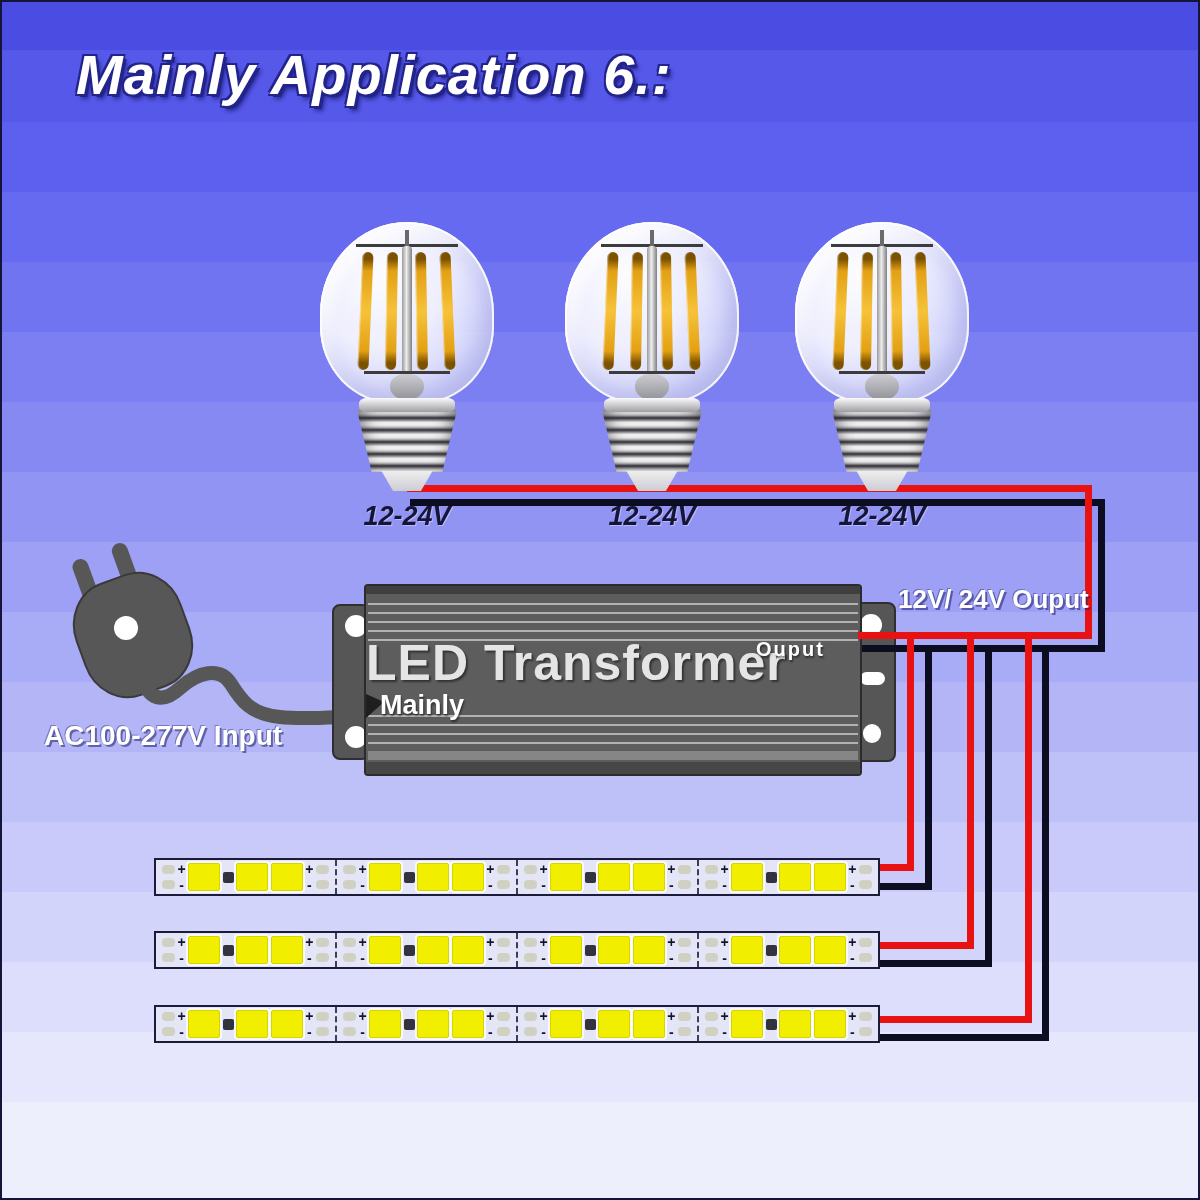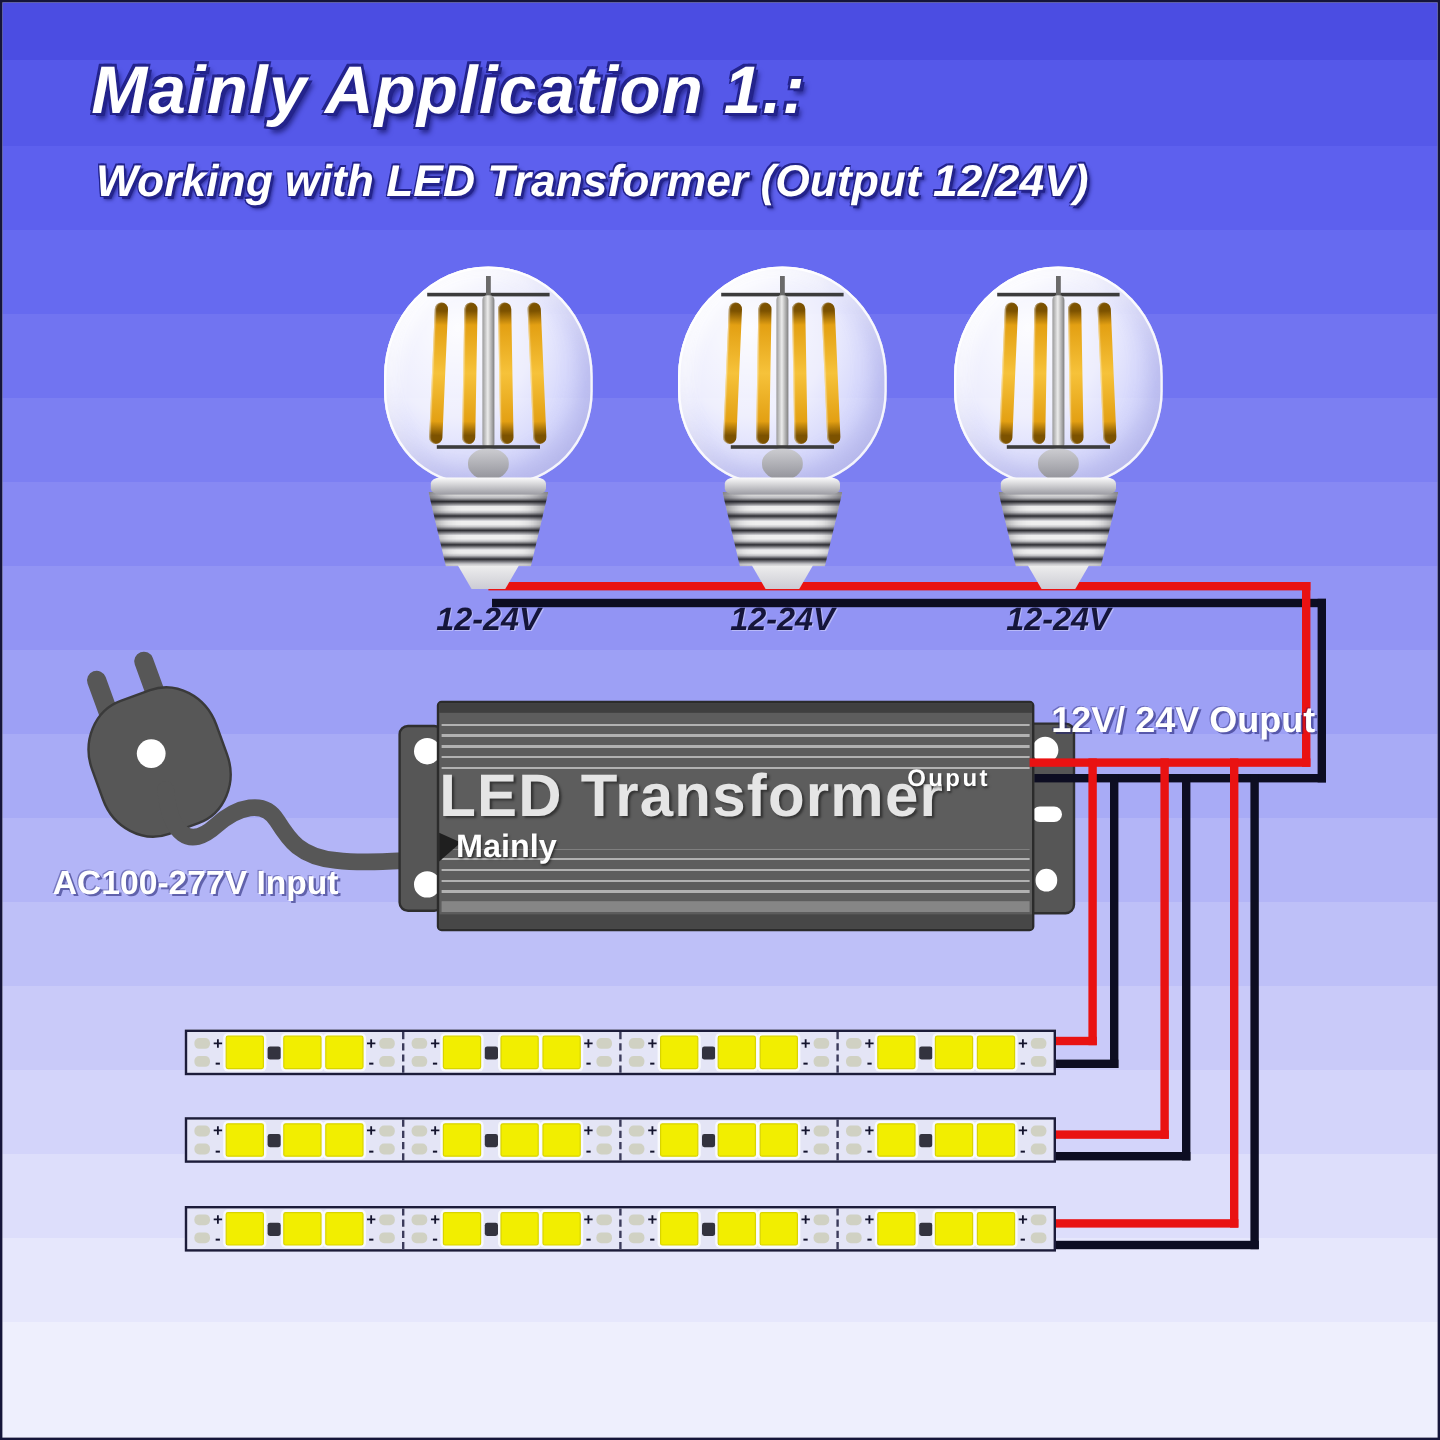--- a/index.html
+++ b/index.html
@@ -70,40 +70,39 @@
   .tx-lightband{position:absolute;left:2px;bottom:14px;width:calc(100% - 4px);height:9px;background:#9d9d9d;opacity:.65;}
   .tx-name{position:absolute;left:0;top:48px;width:100%;text-align:left;font-size:50px;font-weight:700;color:#e5e5e5;letter-spacing:1px;text-shadow:2px 2px 2px rgba(0,0,0,.45);}
   .tx-input{position:absolute;left:14px;top:104px;font-size:27px;font-weight:700;color:#fff;text-shadow:1px 2px 2px rgba(0,0,0,.5);}
   .tx-ouput{position:absolute;left:390px;top:52px;font-size:20px;font-weight:700;color:#fff;letter-spacing:2px;text-shadow:1px 2px 2px rgba(0,0,0,.5);}
   .cord-tip{position:absolute;left:0px;top:108px;width:0;height:0;border-left:18px solid #1f1f1f;border-top:8px solid transparent;border-bottom:16px solid transparent;}
   .bracket{position:absolute;background:#565656;border:2px solid #2f2f2f;border-radius:8px;z-index:5;box-sizing:border-box;}
   .br-left{left:330px;top:602px;width:38px;height:156px;}
   .br-right{left:848px;top:600px;width:46px;height:160px;}
   .hole{position:absolute;background:#fff;border-radius:50%;}
   .slot{position:absolute;background:#fff;border-radius:8px;}
-  .out-label{left:874px;top:582px;font-size:30px;font-weight:700;color:#fff;z-index:9;
+  .out-label{left:896px;top:582px;font-size:26px;font-weight:700;color:#fff;z-index:9;
     text-shadow:2px 2px 0 rgba(30,30,110,.55),-1px -1px 0 rgba(30,30,110,.4);}
   
   .strip{position:absolute;left:152px;width:726px;height:38px;background:#e4e5f6;border:2px solid #1c1c3a;box-sizing:border-box;display:flex;z-index:8;}
   .seg{flex:1;display:flex;align-items:center;justify-content:space-between;padding:2px 6px;box-sizing:border-box;}
   .seg + .seg{border-left:2px dashed #3c3c5c;}
   .pad{display:flex;flex-direction:column;justify-content:space-between;height:24px;}
   .pad i{display:block;width:13px;height:9px;border-radius:4px;background:#ccceba;opacity:.85;}
   .marks{display:flex;flex-direction:column;justify-content:space-between;height:27px;font-size:14px;font-weight:700;color:#14142e;text-align:center;}
   .marks b{line-height:11px;font-style:normal;}
   .led{width:30px;height:26px;background:#f2ee00;border:1px solid #d9d400;box-shadow:0 0 0 2px rgba(255,255,255,.75);border-radius:2px;}
   .res{width:11px;height:11px;background:#33333f;border-radius:2px;}
 </style>
 </head>
 <body>
 
 <div class="canvas">
 
-  <div class="abs title">Mainly Application 1.:</div>
-  <div class="abs subtitle">Working with LED Transformer (Output 12/24V)</div>
+  <div class="abs title">Mainly Application 6.:</div>
 
   <div class="wire red lowz" style="left:405px;top:483px;width:685px;height:7px;"></div>
   <div class="wire black lowz" style="left:408px;top:497px;width:695px;height:7px;"></div>
 
   <div class="bulb" style="left:318px;top:220px;">
     <div class="globe">
       <div class="tbar"></div>
       <div class="tpost"></div>
       <div class="stem"></div>
       <div class="fil f1"></div>

